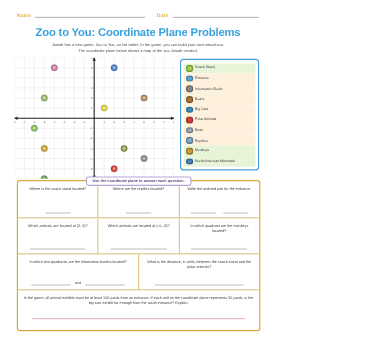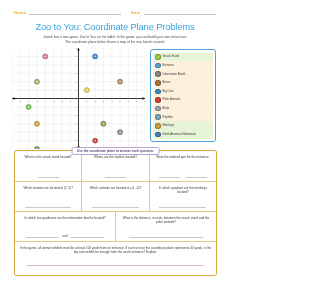--- a/index.html
+++ b/index.html
@@ -23,21 +23,21 @@
     letter-spacing:.2px; white-space:nowrap; padding-bottom:.5px;
   }
   .nd-line { flex:1; border-bottom:.7px solid #bfbfbf; height:6px; }
   .nd-group { display:flex; align-items:flex-end; gap:3px; }
   .nd-group.name { flex:1.25; }
   .nd-group.date { flex:1; }
 
   
   .title {
     text-align:center;
-    font-size:9.4px; font-weight:normal;
+    font-size:9.4px; font-weight:bold;
     color:#3aa3dd;
     margin-top:6px;
     letter-spacing:-.15px;
   }
   .intro {
     text-align:center;
     font-size:3.3px; color:#4a4a4a;
     line-height:1.55;
     margin:3px auto 0 auto;
     width:150px;

